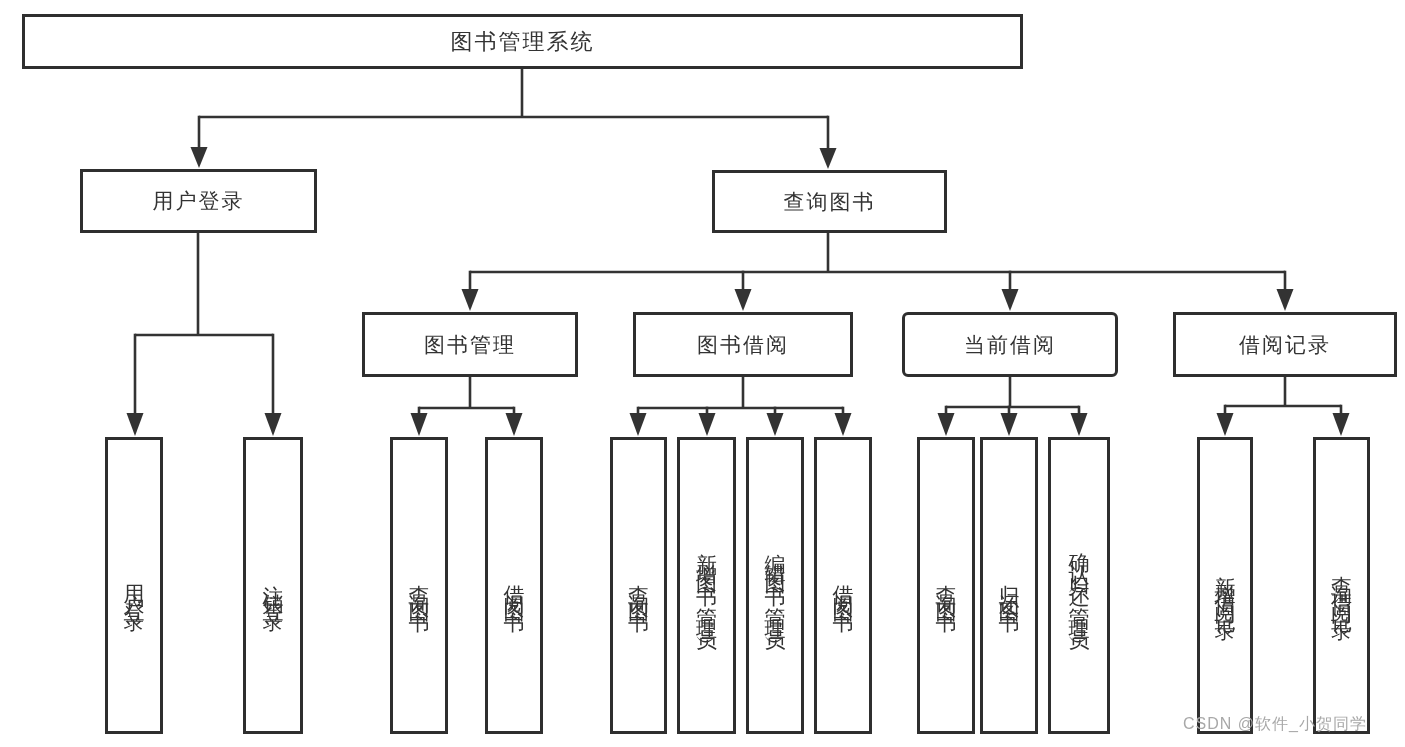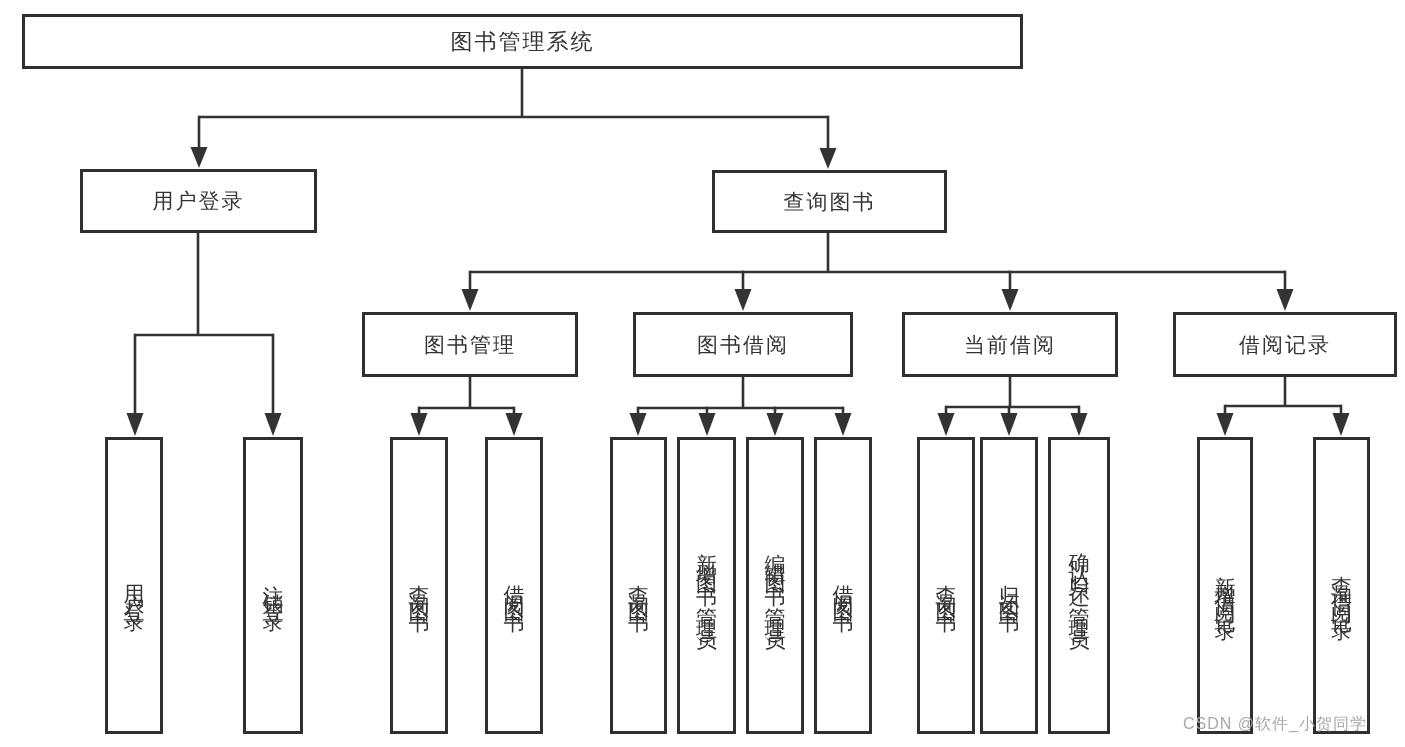--- a/index.html
+++ b/index.html
@@ -117,21 +117,21 @@
     <polygon points="1332.5,413 1349.5,413 1341,436"></polygon>
   </svg>
 
   <div class="node root-node" style="left:22px;top:14px;width:1001px;height:55px;">图书管理系统</div>
 
   <div class="node" style="left:80px;top:169px;width:237px;height:64px;">用户登录</div>
   <div class="node" style="left:712px;top:170px;width:235px;height:63px;">查询图书</div>
 
   <div class="node" style="left:362px;top:312px;width:216px;height:65px;">图书管理</div>
   <div class="node" style="left:633px;top:312px;width:220px;height:65px;">图书借阅</div>
-  <div class="node" style="left:902px;top:312px;width:216px;height:65px;">当前借阅</div>
+  <div class="node" style="left:902px;top:312px;width:216px;height:65px;border-radius:6px;">当前借阅</div>
   <div class="node" style="left:1173px;top:312px;width:224px;height:65px;">借阅记录</div>
 
   <div class="node leaf" style="left:105px;top:437px;width:58px;height:297px;">用户登录</div>
   <div class="node leaf" style="left:243px;top:437px;width:60px;height:297px;">注销登录</div>
 
   <div class="node leaf" style="left:390px;top:437px;width:58px;height:297px;">查询图书</div>
   <div class="node leaf" style="left:485px;top:437px;width:58px;height:297px;">借阅图书</div>
 
   <div class="node leaf" style="left:610px;top:437px;width:57px;height:297px;">查询图书</div>
   <div class="node leaf" style="left:677px;top:437px;width:59px;height:297px;letter-spacing:11px;">新增图书（管理员）</div>

